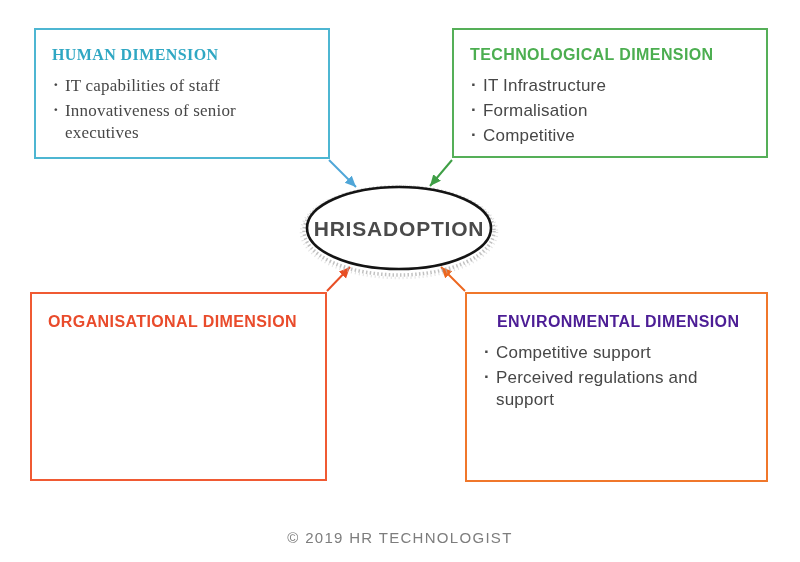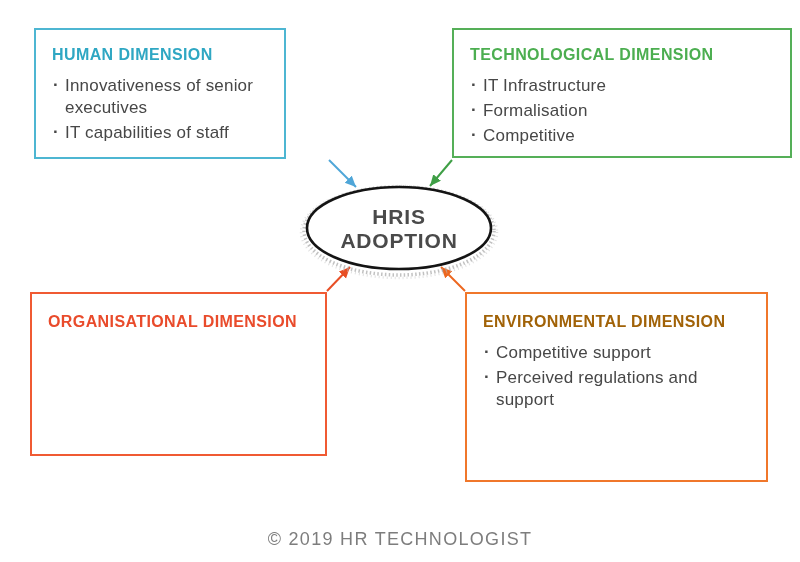--- a/index.html
+++ b/index.html
@@ -46,50 +46,50 @@
     font-weight: 500;
   }
   .box-list li::before {
     content: "\00B7";
     position: absolute;
     left: 1px; top: -1px;
     font-weight: bold;
     color: #474747;
   }
   
-  .box-human        { left: 34px;  top: 28px;  width: 252px; height: 131px; border-color: #4db6d2; }
+  .box-human        { left: 34px;  top: 28px;  width: 296px; height: 131px; border-color: #4db6d2; font-family: Liberation Serif, serif; }
   .box-human .box-title { color: #2fa7c3; }
-  .box-tech         { left: 452px; top: 28px;  width: 340px; height: 130px; border-color: #55af58; }
+  .box-tech         { left: 452px; top: 28px;  width: 316px; height: 130px; border-color: #55af58; }
   .box-tech .box-title  { color: #4cae50; }
-  .box-org          { left: 30px;  top: 292px; width: 297px; height: 164px; border-color: #f05a33; padding-top: 19px; }
+  .box-org          { left: 30px;  top: 292px; width: 297px; height: 189px; border-color: #f05a33; padding-top: 19px; }
   .box-org .box-title   { color: #e94b2b; }
   .box-env          { left: 465px; top: 292px; width: 303px; height: 190px; border-color: #f0772b; padding-top: 19px; }
-  .box-env .box-title   { color: #a16207; }
+  .box-env .box-title   { color: #4c1d95; margin-left: 14px; }
 
   .center-label {
     position: absolute;
     left: 307px; top: 189px;
     width: 184px; height: 80px;
     display: flex;
-    flex-direction: column;
+    flex-direction: row;
     align-items: center;
     justify-content: center;
     text-align: center;
     font-size: 21px;
     font-weight: bold;
     letter-spacing: 0.8px;
     line-height: 1.15;
     color: #4a4a4a;
   }
   .footer {
     position: absolute;
     left: 0; top: 529px;
     width: 100%;
     text-align: center;
-    font-size: 18px;
+    font-size: 15px;
     letter-spacing: 1.3px;
     color: #7d7d7d;
   }
 </style>
 </head>
 <body>
 
 <div class="canvas">
 
   <svg class="overlay" viewBox="0 0 800 562" xmlns="http://www.w3.org/2000/svg">
@@ -118,22 +118,22 @@
 
     <ellipse cx="399" cy="231" rx="95" ry="44" fill="none" stroke="#a8a8a8" stroke-width="3.5" stroke-dasharray="1.5 2.3" opacity="0.7" filter="url(#soft)"></ellipse>
     <ellipse cx="399" cy="232" rx="98" ry="46" fill="none" stroke="#c3c3c3" stroke-width="2.5" stroke-dasharray="1 3" opacity="0.5" filter="url(#soft)"></ellipse>
 
     <ellipse cx="399" cy="228" rx="92" ry="41" fill="#ffffff" stroke="#141414" stroke-width="2.6"></ellipse>
   </svg>
 
   <div class="box box-human">
     <h2 class="box-title">HUMAN DIMENSION</h2>
     <ul class="box-list">
+      <li>IT capabilities of staff</li>
       <li>Innovativeness of senior executives</li>
-      <li>IT capabilities of staff</li>
     </ul>
   </div>
 
   <div class="box box-tech">
     <h2 class="box-title">TECHNOLOGICAL DIMENSION</h2>
     <ul class="box-list">
       <li>IT Infrastructure</li>
       <li>Formalisation</li>
       <li>Competitive</li>
     </ul>

